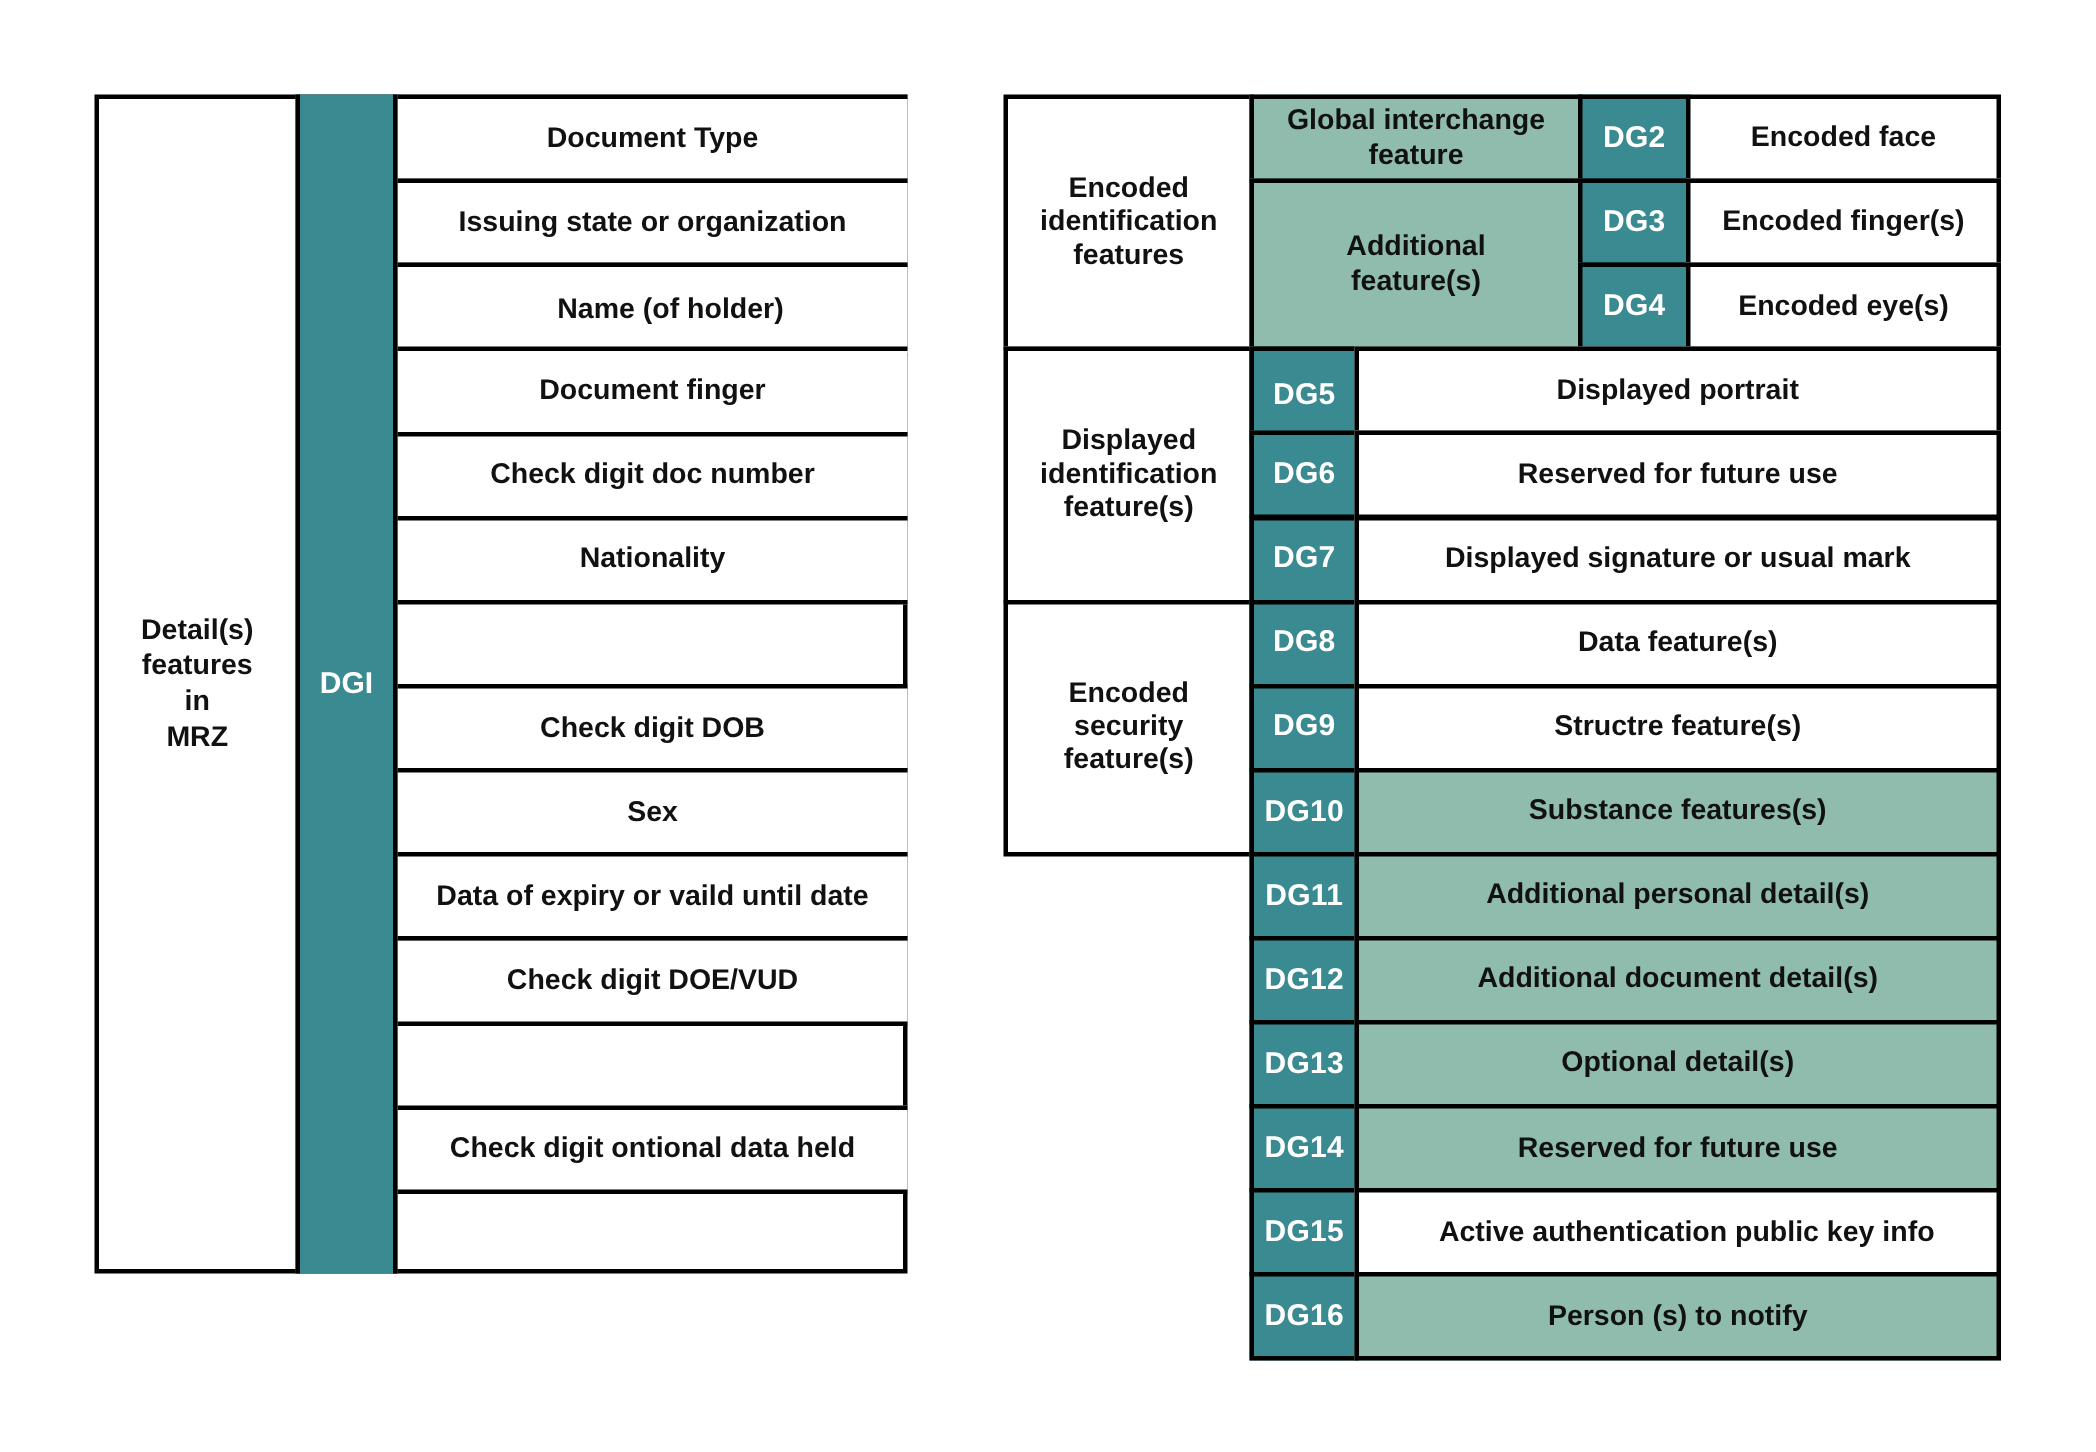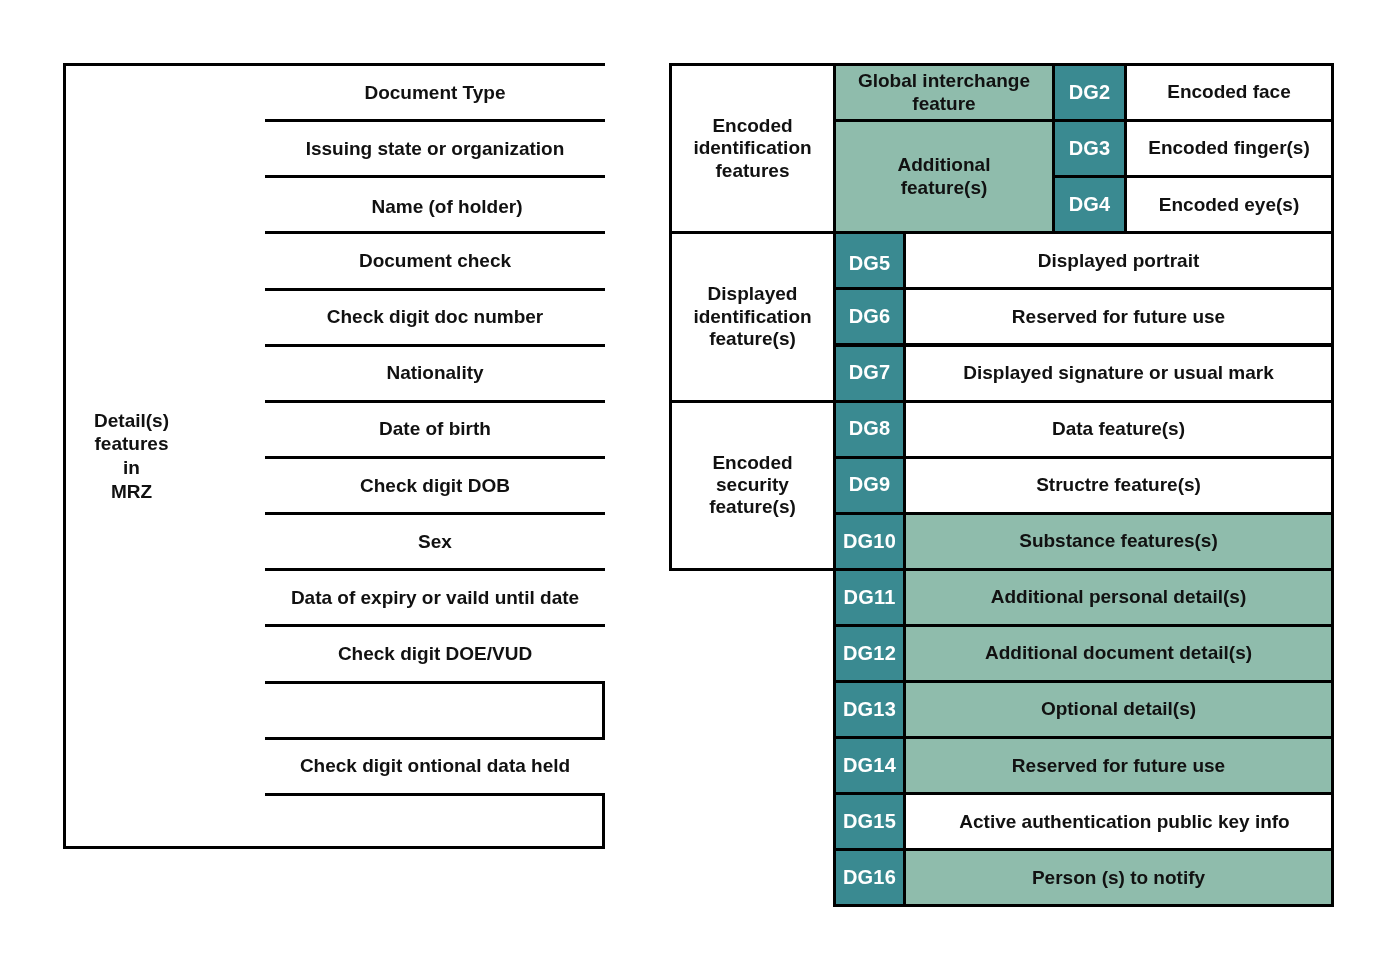--- a/index.html
+++ b/index.html
@@ -136,29 +136,29 @@
 <body>
 
 <div id="left-table">
   <div class="outer"></div>
 
   <div class="mrz-label">Detail(s)
 features
 in
 MRZ</div>
 
+  <div class="dg1-band">DGI</div>
 
   <div class="mrz-rows">
       <div class="mrz-row" style="top: 0px; height: 59.1429px;">Document Type</div>
       <div class="mrz-row" style="top: 56.1429px; height: 59.1429px;">Issuing state or organization</div>
       <div class="mrz-row" style="top: 112.286px; height: 63px; padding-left: 24px;">Name (of holder)</div>
-      <div class="mrz-row" style="top: 168.429px; height: 59.1429px;">Document check</div>
+      <div class="mrz-row" style="top: 168.429px; height: 59.1429px;">Document finger</div>
       <div class="mrz-row" style="top: 224.571px; height: 59.1429px;">Check digit doc number</div>
       <div class="mrz-row" style="top: 280.714px; height: 59.1429px;">Nationality</div>
-      <div class="mrz-row" style="top: 336.857px; height: 59.1429px;">Date of birth</div>
       <div class="mrz-row" style="top: 393px; height: 59.1429px;">Check digit DOB</div>
       <div class="mrz-row" style="top: 449.143px; height: 59.1429px;">Sex</div>
       <div class="mrz-row" style="top: 561.429px; height: 59.1429px;">Check digit DOE/VUD</div>
       <div class="mrz-row" style="top: 505.286px; height: 59.1429px;">Data of expiry or vaild until date</div>
       <div class="mrz-row" style="top: 673.714px; height: 59.1429px;">Check digit ontional data held</div>
     </div>
 </div>
 
 <div id="right-table">
     <div class="cell plain" style="left: 0px; top: 0px; width: 167px; height: 171.3px; white-space: pre-line;">Encoded

